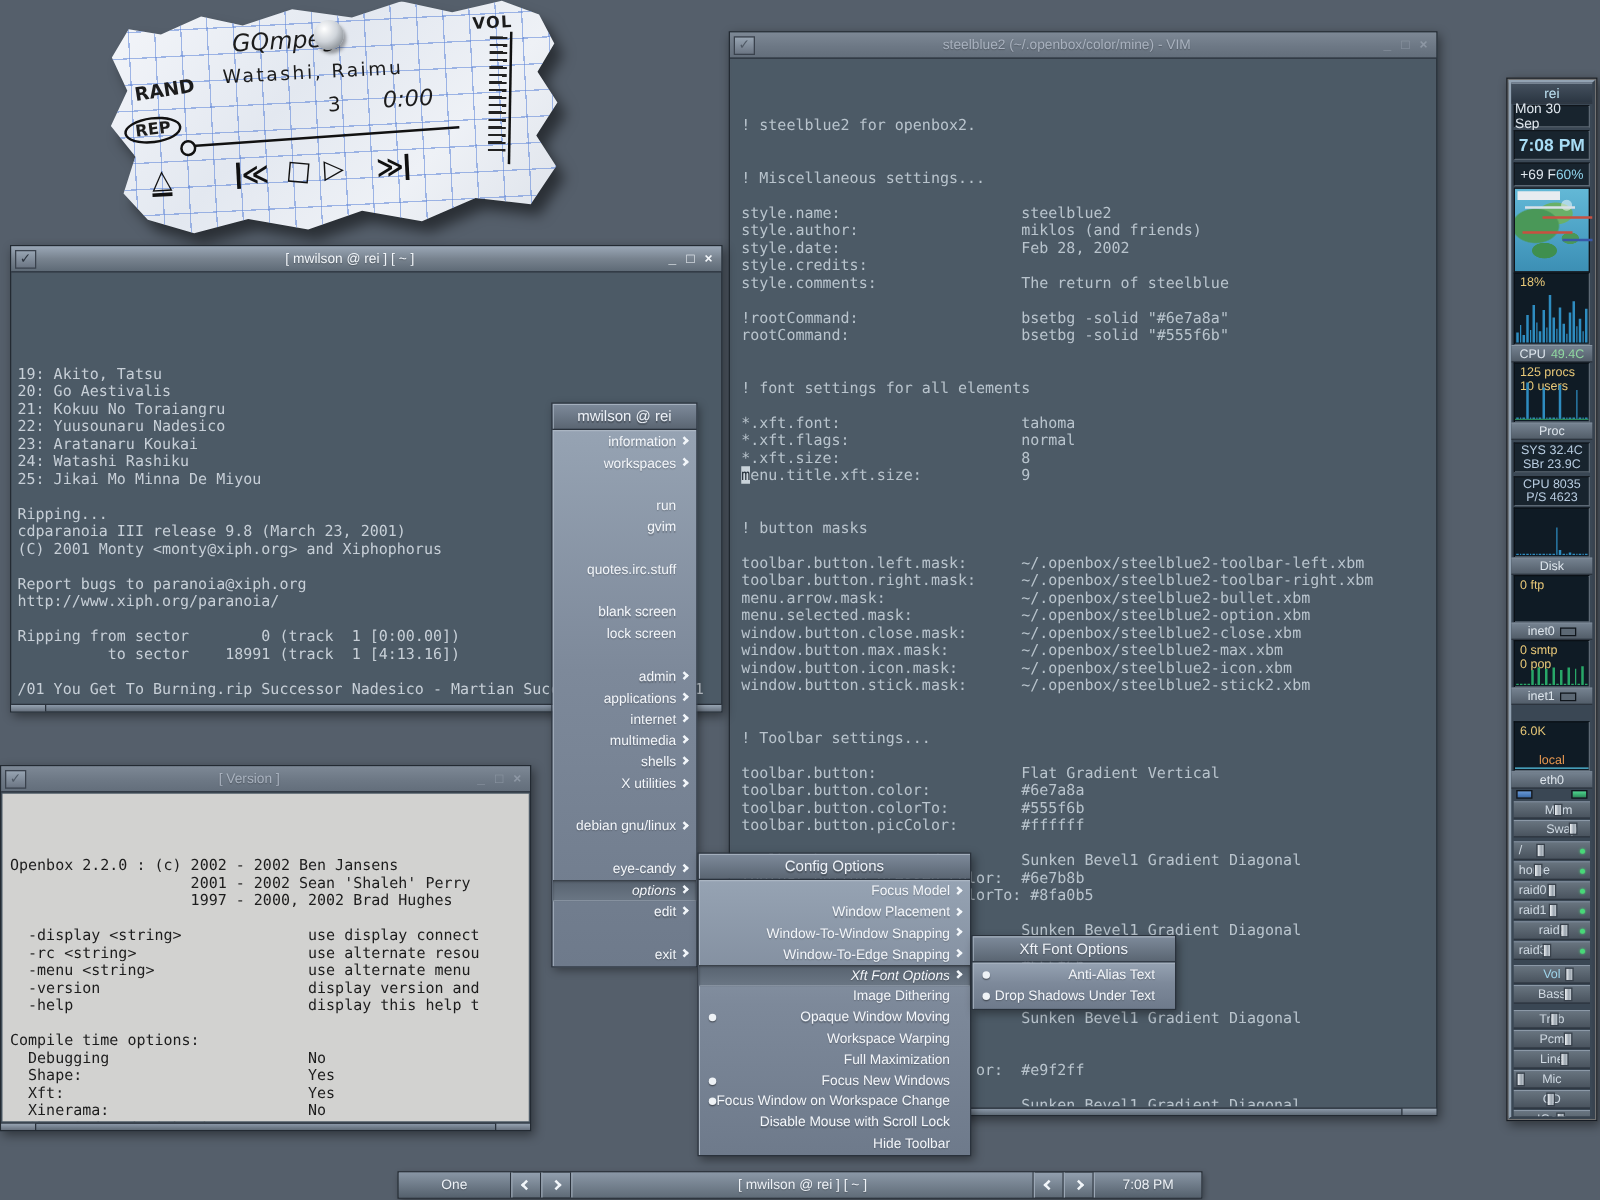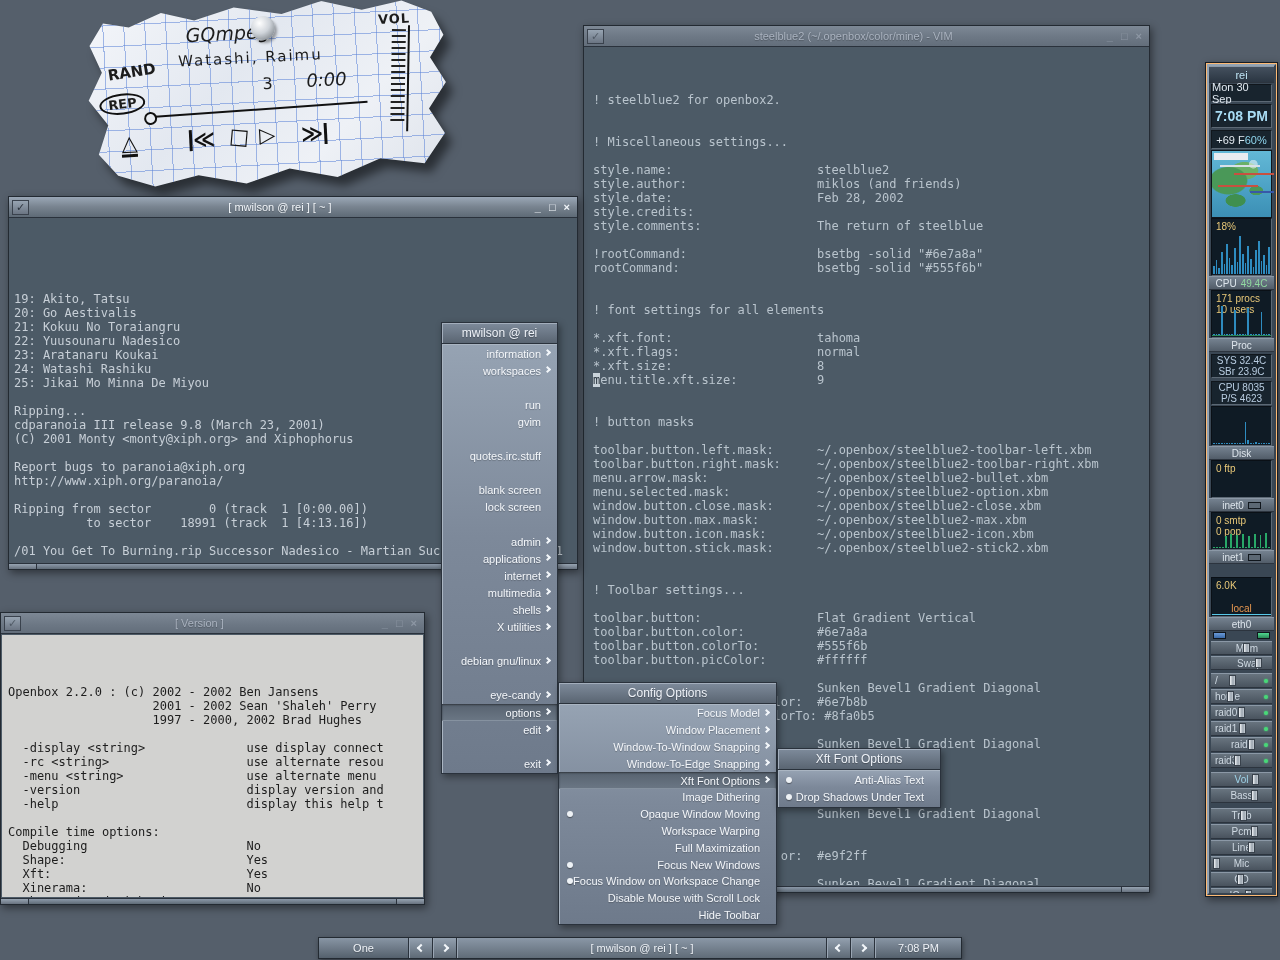--- a/index.html
+++ b/index.html
@@ -47,21 +47,21 @@
     background:linear-gradient(180deg,#7e8b9b 0%,#5a6572 100%);
     border-bottom:1px solid #2a323c; box-shadow:inset 1px 1px 0 #a3aebc; text-shadow:0 1px 1px rgba(0,0,0,.3); }
   .menu-body { background:linear-gradient(180deg,#96a3b3 0%,#7d899a 45%,#6e7a8b 100%); box-shadow:inset 1px 1px 0 #aab5c2; padding:1px 0; }
   .menu-item { position:relative; display:flex; align-items:center; justify-content:flex-end; padding:0 4px 0 16px; font-size:11px; color:#f4f7fb; text-shadow:0 1px 1px rgba(0,0,0,.25); }
   .menu-item .lbl { white-space:nowrap; }
   .menu-item .arrowbox { width:12px; height:11px; position:relative; flex:0 0 12px; }
   .menu-item .chev { display:none; position:absolute; right:3px; top:2px; width:5px; height:5px; border-top:2px solid #f2f6fa; border-right:2px solid #f2f6fa; transform:rotate(45deg); }
   .menu-item.has-arrow .chev { display:block; }
   .menu-item .bullet { display:none; position:absolute; left:8px; top:50%; margin-top:-3px; width:6px; height:6px; border-radius:50%; background:#eef2f6; box-shadow:0 1px 1px rgba(0,0,0,.4); }
   .menu-item.has-bullet .bullet { display:block; }
-  .menu-item.selected { background:linear-gradient(180deg,#57626f 0%,#6b7785 100%); box-shadow:inset 0 1px 2px rgba(0,0,0,.45), inset 0 -1px 0 #8a96a4; }
+  .menu-item.selected { background:linear-gradient(180deg,#57626f 0%,#6b7785 100%); box-shadow:inset 0 1px 2px rgba(0,0,0,.45), inset 0 -1px 0 #8a96a4;font-style:italic; }
   #root-menu { left:441px; top:322px; width:117px; }
   #root-menu .menu-item { height:17.1px; }
   #config-menu { left:558px; top:682px; width:219px; }
   #config-menu .menu-item { height:16.8px; }
   #xft-menu { left:777px; top:748px; width:164px; }
   #xft-menu .menu-item { height:17.5px; }
 
   
   #gqmpeg { position:absolute; left:85px; top:4px; width:365px; height:182px; filter:drop-shadow(7px 9px 5px rgba(0,0,0,.5)); }
   #gq-paper { position:absolute; inset:0; transform:rotate(-3deg); background:
@@ -76,21 +76,21 @@
   #gq-volslider { position:absolute; right:44px; top:32px; width:14px; height:92px;
     background:repeating-linear-gradient(0deg,#222 0 2px, transparent 2px 6px); transform:rotate(4deg); }
   #gq-volslider::after { content:""; position:absolute; right:-4px; top:-4px; bottom:-10px; width:2px; background:#111; }
   #gq-progress { position:absolute; left:62px; top:104px; width:220px; height:2px; background:#111; transform:rotate(-1deg); }
   #gq-progress::before { content:""; position:absolute; left:-4px; top:-4px; width:9px; height:9px; border:2px solid #111; border-radius:50%; background:#e8ecf2; }
   .gq-btn { font-size:21px; font-weight:bold; color:#111; line-height:1; }
   #gq-rep { border:2px solid #111; border-radius:50%; padding:1px 7px; transform:rotate(-4deg); }
 
   
   #gkrellm { position:absolute; left:1205px; top:62px; width:73px; height:835px;
-    border:1px solid #161c24; background:#fdba74; box-shadow:2px 3px 8px rgba(0,0,0,.45); }
+    border:1px solid #161c24; background:#737373; box-shadow:2px 3px 8px rgba(0,0,0,.45); }
   #gk-inner { position:absolute; inset:1px; border:2px solid; border-color:#93a3b3 #38434f #38434f #93a3b3; display:flex; flex-direction:column; overflow:hidden; background:#3a4754; }
   .gk-sec { flex:0 0 auto; position:relative; }
   .gk-strip { background:linear-gradient(180deg,#74818f,#525d69); border-top:1px solid #8b98a6; border-bottom:1px solid #2c343e;
     color:#dde5ec; font-size:10px; display:flex; align-items:center; justify-content:center; gap:4px; }
   .gk-inset { background:#18242e; border:1px solid; border-color:#10161c #5c6874 #5c6874 #10161c; color:#e2e9f0;
     display:flex; align-items:center; justify-content:center; margin:1px 2px; }
   .gk-chart { background:#0f1b25; border:1px solid; border-color:#0a1016 #5c6874 #5c6874 #0a1016; margin:0 2px; position:relative; overflow:hidden; }
   .gk-bars { position:absolute; left:1px; right:1px; bottom:1px; display:flex; align-items:flex-end; gap:1px; }
   .gk-bars i { display:block; width:2px; background:#2e8cc0; }
   .gk-bars.green i { background:#28a868; }
@@ -490,21 +490,21 @@
           <i style="height: 9px;"></i>
           <i style="height: 27px;"></i>
         </div>
   </div>
   <div class="gk-sec gk-strip" style="height:14px;">
     <span>CPU</span>
     <span style="color:#90d8a0;">49.4C</span>
   </div>
   <div class="gk-sec gk-chart" style="height:48px;">
     <div class="gk-ol">
-          <div>171 procs</div>
+          <div>125 procs</div>
           <div>10 users</div>
         </div>
     <div class="gk-bars" id="proc-bars">
           <i style="height: 2px;"></i>
           <i style="height: 2px;"></i>
           <i style="height: 2px;"></i>
           <i style="height: 30px;"></i>
           <i style="height: 2px;"></i>
           <i style="height: 2px;"></i>
           <i style="height: 2px;"></i>

